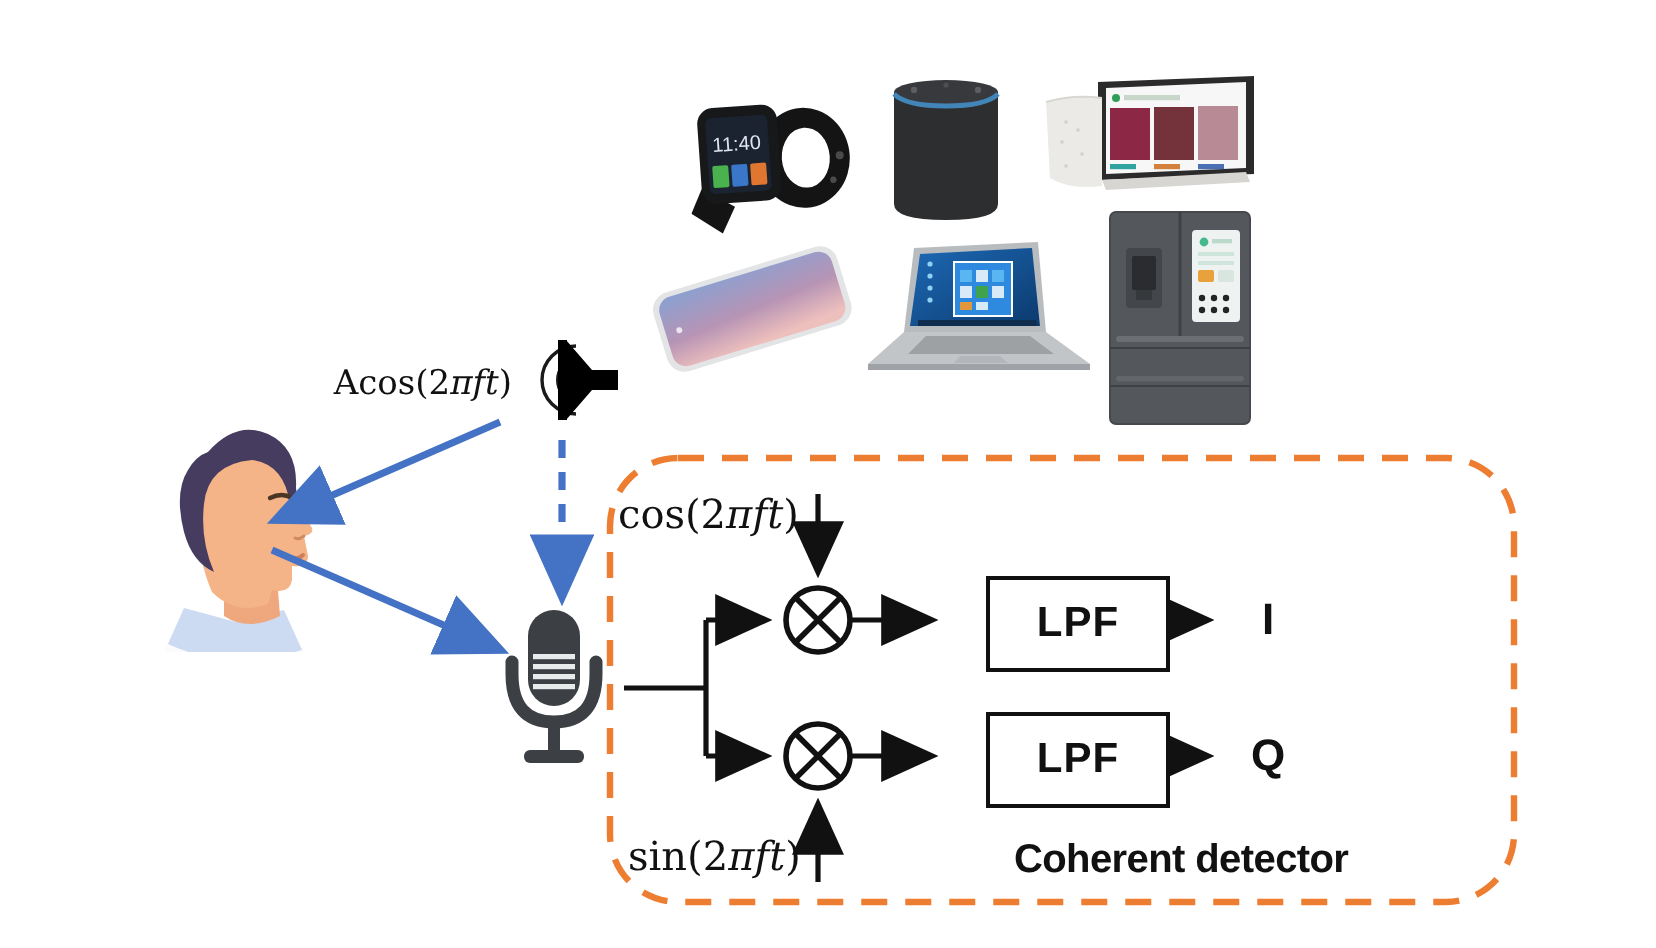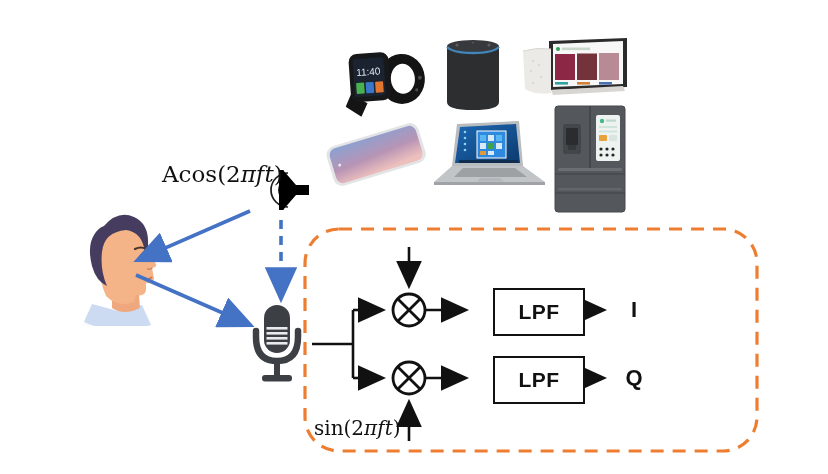--- a/index.html
+++ b/index.html
@@ -150,21 +150,21 @@
   <svg class="abs" style="left:254px;top:166px;" width="56" height="48" viewBox="0 0 56 48">
     <g fill="none" stroke="#1a1a1a">
       <path d="M34 7 A17 17 0 0 0 34 41" stroke-width="1.7"></path>
       <path d="M33 13 A11.5 11.5 0 0 0 33 35" stroke-width="1.7"></path>
       <path d="M32 18.5 A6.5 6.5 0 0 0 32 29.5" stroke-width="1.7"></path>
     </g>
     <rect x="25" y="4" width="4.5" height="40" fill="#000"></rect>
     <path d="M29 4 L29 44 L42 29 L55 29 L55 19 L42 19 Z" fill="#000"></path>
   </svg>
 
-  <div class="abs math" style="left:148px;top:161px;width:108px;text-align:right;font-size:23px;margin-left:14px;"><span>Acos(2</span><i>πft</i><span>)</span></div>
+  <div class="abs math" style="left:148px;top:182px;width:108px;text-align:right;font-size:17px;"><span>Acos(2</span><i>πft</i><span>)</span></div>
 
   <svg class="abs" style="left:251px;top:303px;" width="52" height="86" viewBox="0 0 52 86">
     <path d="M5 28 V34 Q5 58 26 58 Q47 58 47 34 V28" stroke="#3c4045" stroke-width="6.5" fill="none" stroke-linecap="round"></path>
     <rect x="13" y="2" width="26" height="48" rx="13" fill="#3c4045"></rect>
     <rect x="15.5" y="24" width="21" height="2.6" fill="#e8eaec"></rect>
     <rect x="15.5" y="29" width="21" height="2.6" fill="#e8eaec"></rect>
     <rect x="15.5" y="34" width="21" height="2.6" fill="#e8eaec"></rect>
     <rect x="15.5" y="39" width="21" height="2.6" fill="#e8eaec"></rect>
     <rect x="23" y="58" width="6" height="14" fill="#3c4045"></rect>
     <rect x="11" y="72" width="30" height="6.5" rx="3" fill="#3c4045"></rect>
@@ -201,23 +201,25 @@
       <line x1="567" y1="378" x2="602" y2="378" marker-end="url(#ab)"></line>
       <g stroke-width="2.8">
         <circle cx="409" cy="310" r="16"></circle>
         <path d="M397.7 298.7 L420.3 321.3 M420.3 298.7 L397.7 321.3"></path>
         <circle cx="409" cy="378" r="16"></circle>
         <path d="M397.7 366.7 L420.3 389.3 M420.3 366.7 L397.7 389.3"></path>
       </g>
     </g>
   </svg>
 
+  <div class="abs math" style="left:309px;top:245px;font-size:20px;"><span>cos(2</span><i>πft</i><span>)</span></div>
 
   <div class="abs math" style="left:314px;top:416px;font-size:20px;text-align:center;"><span>sin(2</span><i>πft</i><span>)</span></div>
 
   <div class="lpf" style="left:477px;top:288px;">LPF</div>
   <div class="lpf" style="left:477px;top:356px;">LPF</div>
 
   <div class="out" style="left:619px;top:298px;">I</div>
   <div class="out" style="left:619px;top:366px;">Q</div>
 
+  <div class="det-title" style="left:507px;top:419px;">Coherent detector</div>
 
 </div>
 
 </body></html>

